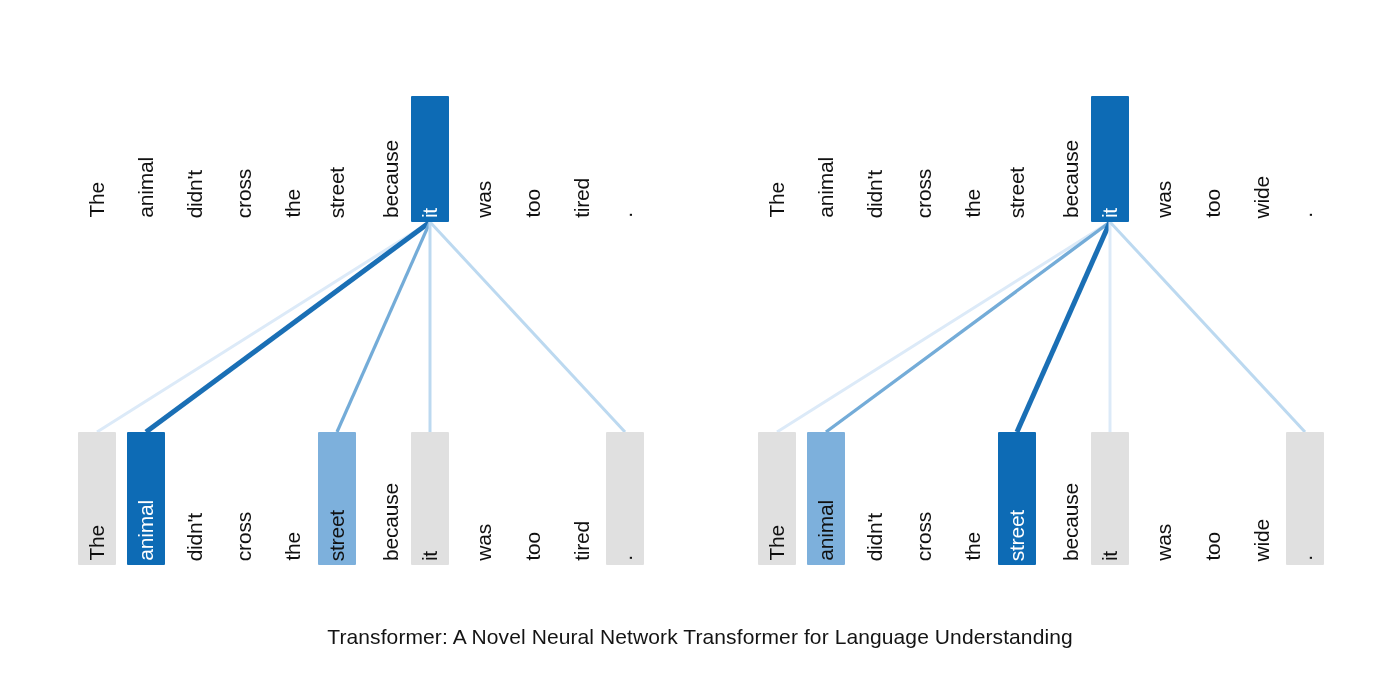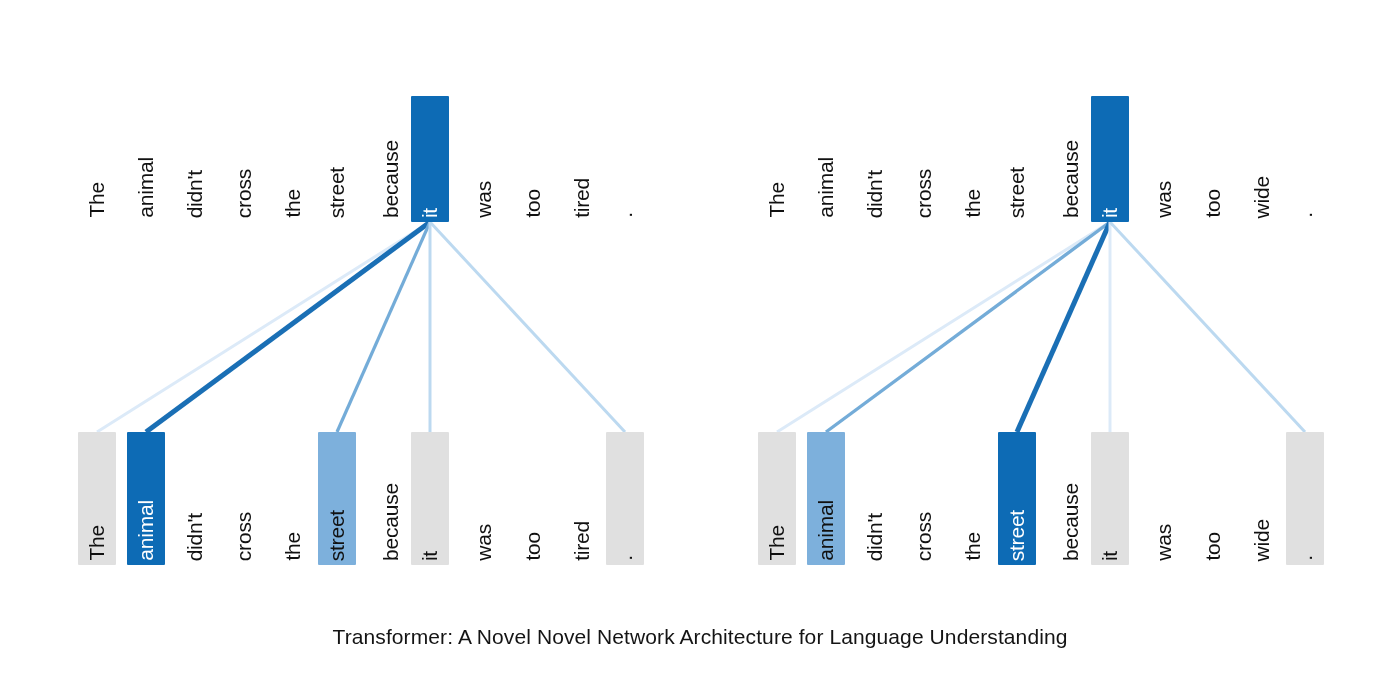--- a/index.html
+++ b/index.html
@@ -306,14 +306,14 @@
         <div class="bar" style="top: 0px; height: 133px; background: transparent;"></div>
         <div class="word" style="bottom: 4px; color: rgb(17, 17, 17);">wide</div>
       </div>
       <div class="token" style="left: 606px; width: 38px; top: 432px; height: 133px;">
         <div class="bar" style="top: 0px; height: 133px; background: rgb(224, 224, 224);"></div>
         <div class="word" style="bottom: 4px; color: rgb(17, 17, 17);">.</div>
       </div>
     </div>
   </div>
 
-  <div class="caption">Transformer: A Novel Novel Network Architecture for Language Understanding</div>
+  <div class="caption">Transformer: A Novel Neural Network Transformer for Language Understanding</div>
 </div>
 
 </body></html>

